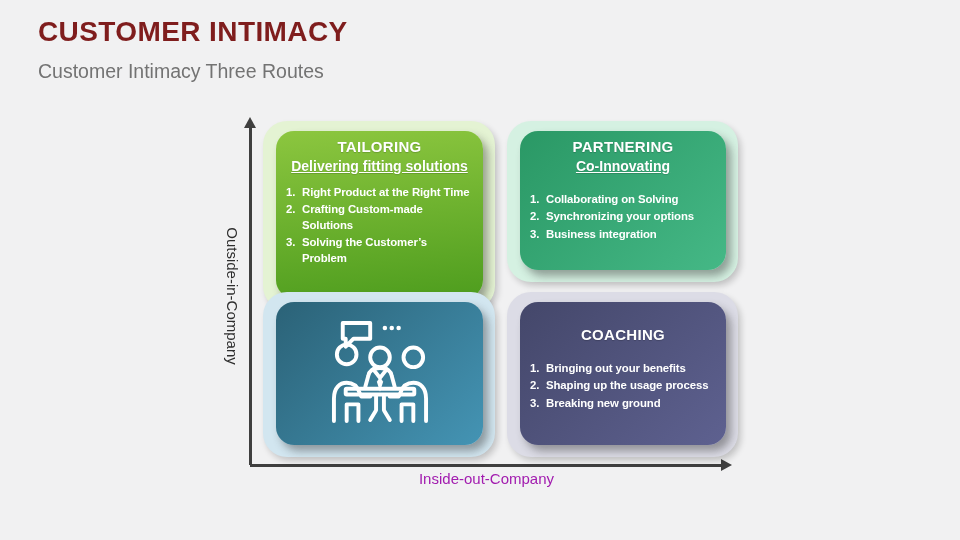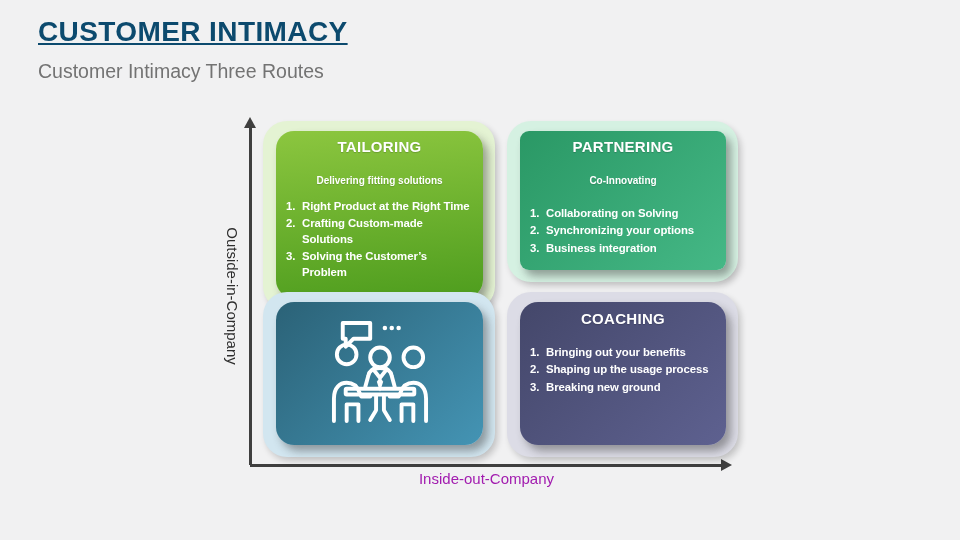--- a/index.html
+++ b/index.html
@@ -1,19 +1,19 @@
 <!DOCTYPE html>
 <html><head>
 <meta charset="utf-8">
 <style>
   html,body{margin:0;padding:0;}
   body{font-family:"Liberation Sans", sans-serif; background:#e8e8ea;}
   .slide{position:relative; width:960px; height:540px; overflow:hidden; background:#f1f1f2;}
 
-  .page-title{position:absolute; left:38px; top:16px; font-size:28px; font-weight:700; color:#0c4a6e; letter-spacing:.4px;text-decoration:underline;}
+  .page-title{position:absolute; left:38px; top:16px; font-size:28px; font-weight:700; color:#7f1d1d; letter-spacing:.4px;}
   .page-subtitle{position:absolute; left:38px; top:60px; font-size:19.5px; font-weight:400; color:#737373;}
 
   
   .axis{position:absolute; background:#3f3f3f;}
   .axis-y{left:249px; top:127px; width:3px; height:338px;}
   .axis-x{left:250px; top:464px; width:473px; height:3px;}
   .arrow-up{position:absolute; left:244px; top:117px; width:0; height:0;
     border-left:6.5px solid transparent; border-right:6.5px solid transparent; border-bottom:11px solid #3f3f3f;}
   .arrow-right{position:absolute; left:721px; top:459px; width:0; height:0;
     border-top:6.5px solid transparent; border-bottom:6.5px solid transparent; border-left:11px solid #3f3f3f;}
@@ -22,27 +22,27 @@
   .x-axis-label{position:absolute; left:250px; top:470px; width:473px; text-align:center; font-size:15px; color:#a21caf;}
 
   
   .mat{position:absolute; border-radius:24px; box-shadow:3px 4px 6px rgba(0,0,0,0.18);}
   .mat-tl{left:263px; top:121px; width:232px; height:189px;}
   .mat-tr{left:507px; top:121px; width:231px; height:161px;}
   .mat-bl{left:263px; top:292px; width:232px; height:165px;}
   .mat-br{left:507px; top:292px; width:231px; height:165px;}
   .card{position:absolute; inset:10px 12px 12px 13px; border-radius:18px;
     box-shadow:5px 6px 9px rgba(45,45,45,0.42); color:#fff; padding:7px 6px 0 6px; box-sizing:border-box;}
-  .card-br{padding-top:8px;}
+  .card-br{padding-top:24px;}
   .card-bl{display:flex; align-items:center; justify-content:center; padding:0;}
 
   .card-title{text-align:center; font-size:15px; font-weight:700; letter-spacing:.3px; line-height:18px;
     text-shadow:0 1px 1px rgba(0,0,0,0.18);}
-  .card-subtitle{text-align:center; font-size:10px; font-weight:700; line-height:17px; margin-top:16px;
-    text-shadow:0 1px 1px rgba(0,0,0,0.15);}
+  .card-subtitle{text-align:center; font-size:14px; font-weight:700; line-height:17px; margin-top:2px;
+    text-shadow:0 1px 1px rgba(0,0,0,0.15);text-decoration:underline;}
   .card-list{list-style:none; margin:9px 0 0 0; padding:0 0 0 4px; counter-reset:n;
     font-size:11.4px; font-weight:700; line-height:16.6px; letter-spacing:-0.1px;}
   .card-list.spaced{margin-top:16px; line-height:17.4px;}
   .card-list li{counter-increment:n; position:relative; padding-left:16px; white-space:pre;}
   .card-list li::before{content:counter(n) "."; position:absolute; left:0;}
 </style>
 </head>
 <body>
 
 <div class="slide" style="background: rgb(241, 241, 242);">
@@ -64,21 +64,21 @@
         <li>Right Product at the Right Time</li>
         <li>Crafting Custom-made
 Solutions</li>
         <li>Solving the Customer’s
 Problem</li>
       </ol>
     </div>
   </div>
 
   <div class="mat mat-tr" style="background: rgb(213, 241, 226);">
-    <div class="card" style="background: linear-gradient(135deg, rgb(42, 152, 101) 0%, rgb(69, 184, 134) 100%); border-radius: 9px;">
+    <div class="card" style="background: linear-gradient(135deg, rgb(42, 152, 101) 0%, rgb(69, 184, 134) 100%);">
       <div class="card-title">PARTNERING</div>
       <div class="card-subtitle">Co-Innovating</div>
       <ol class="card-list spaced">
         <li>Collaborating on Solving</li>
         <li>Synchronizing your options</li>
         <li>Business integration</li>
       </ol>
     </div>
   </div>
 

